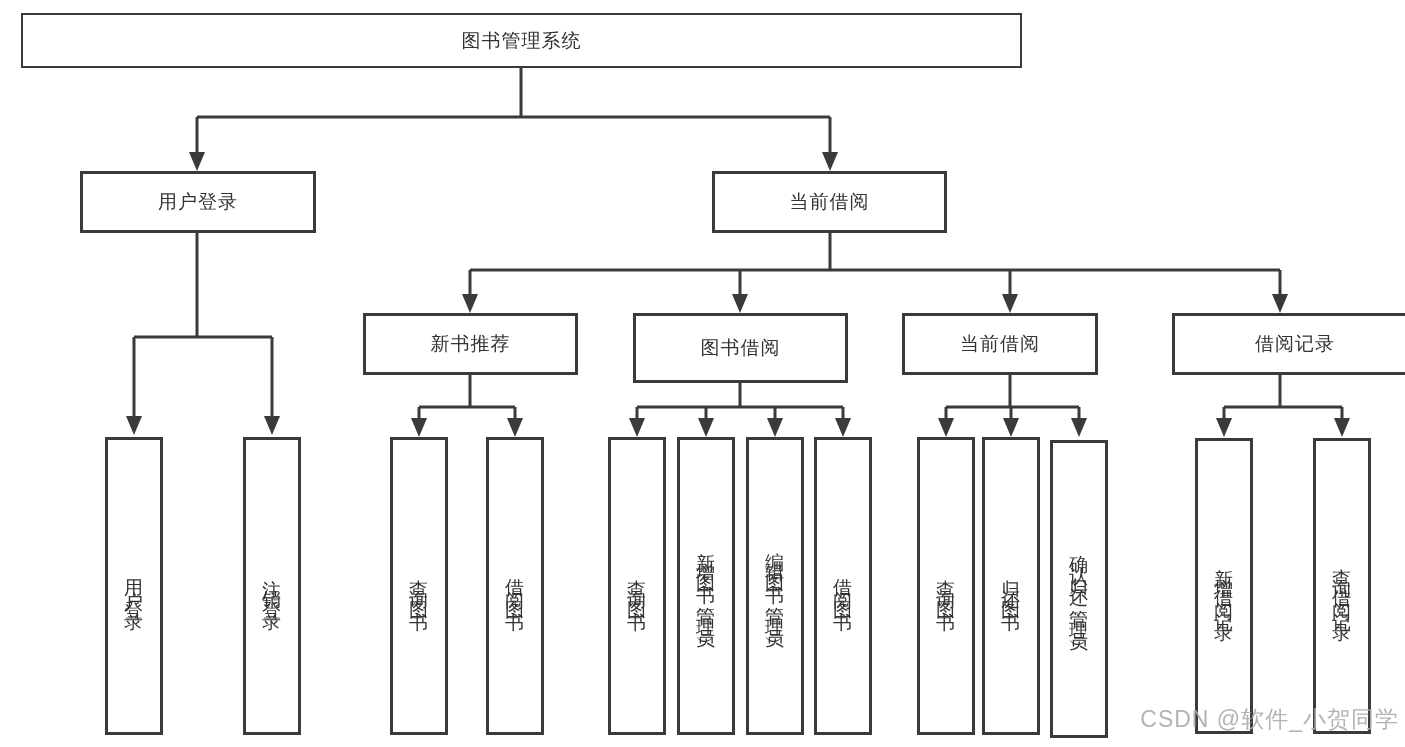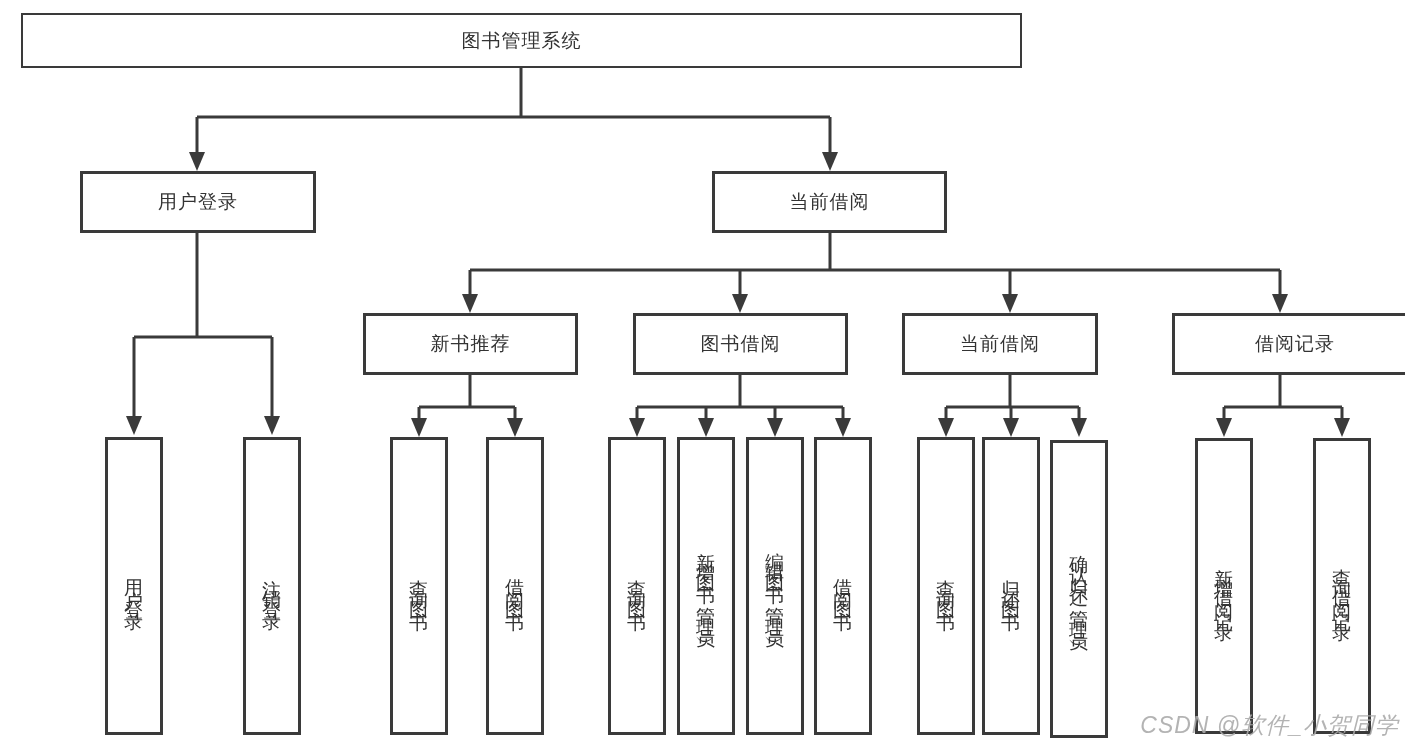--- a/index.html
+++ b/index.html
@@ -39,27 +39,26 @@
     text-orientation: mixed;
     font-size: 19px;
     letter-spacing: 11px;
     line-height: 1;
     color: #333333;
     white-space: nowrap;
   }
   .watermark {
     position: absolute;
     right: 6px;
-    bottom: 6px;
+    bottom: 12px;
     font-size: 23px;
     letter-spacing: 1px;
     color: rgba(171, 171, 171, 0.9);
     z-index: 10;
     white-space: nowrap;
-    font-style: italic;
   }
 </style>
 </head>
 <body>
 
 <div id="stage">
 
   <svg id="connectors" viewBox="0 0 1405 747" xmlns="http://www.w3.org/2000/svg">
     <g stroke="#3a3a3a" stroke-width="3" fill="none">
 
@@ -114,21 +113,21 @@
   <div class="box" style="left:80px;top:171px;width:236px;height:62px">
     <span class="hlabel">用户登录</span>
   </div>
   <div class="box" style="left:712px;top:171px;width:235px;height:62px">
     <span class="hlabel">当前借阅</span>
   </div>
 
   <div class="box" style="left:363px;top:313px;width:215px;height:62px">
     <span class="hlabel">新书推荐</span>
   </div>
-  <div class="box" style="left:633px;top:313px;width:215px;height:62px">
+  <div class="box" style="left:633px;top:313px;width:215px;height:70px">
     <span class="hlabel">图书借阅</span>
   </div>
   <div class="box" style="left:902px;top:313px;width:196px;height:62px">
     <span class="hlabel">当前借阅</span>
   </div>
   <div class="box" style="left:1172px;top:313px;width:246px;height:62px">
     <span class="hlabel">借阅记录</span>
   </div>
 
   <div class="box" style="left:105px;top:437px;width:58px;height:298px">

